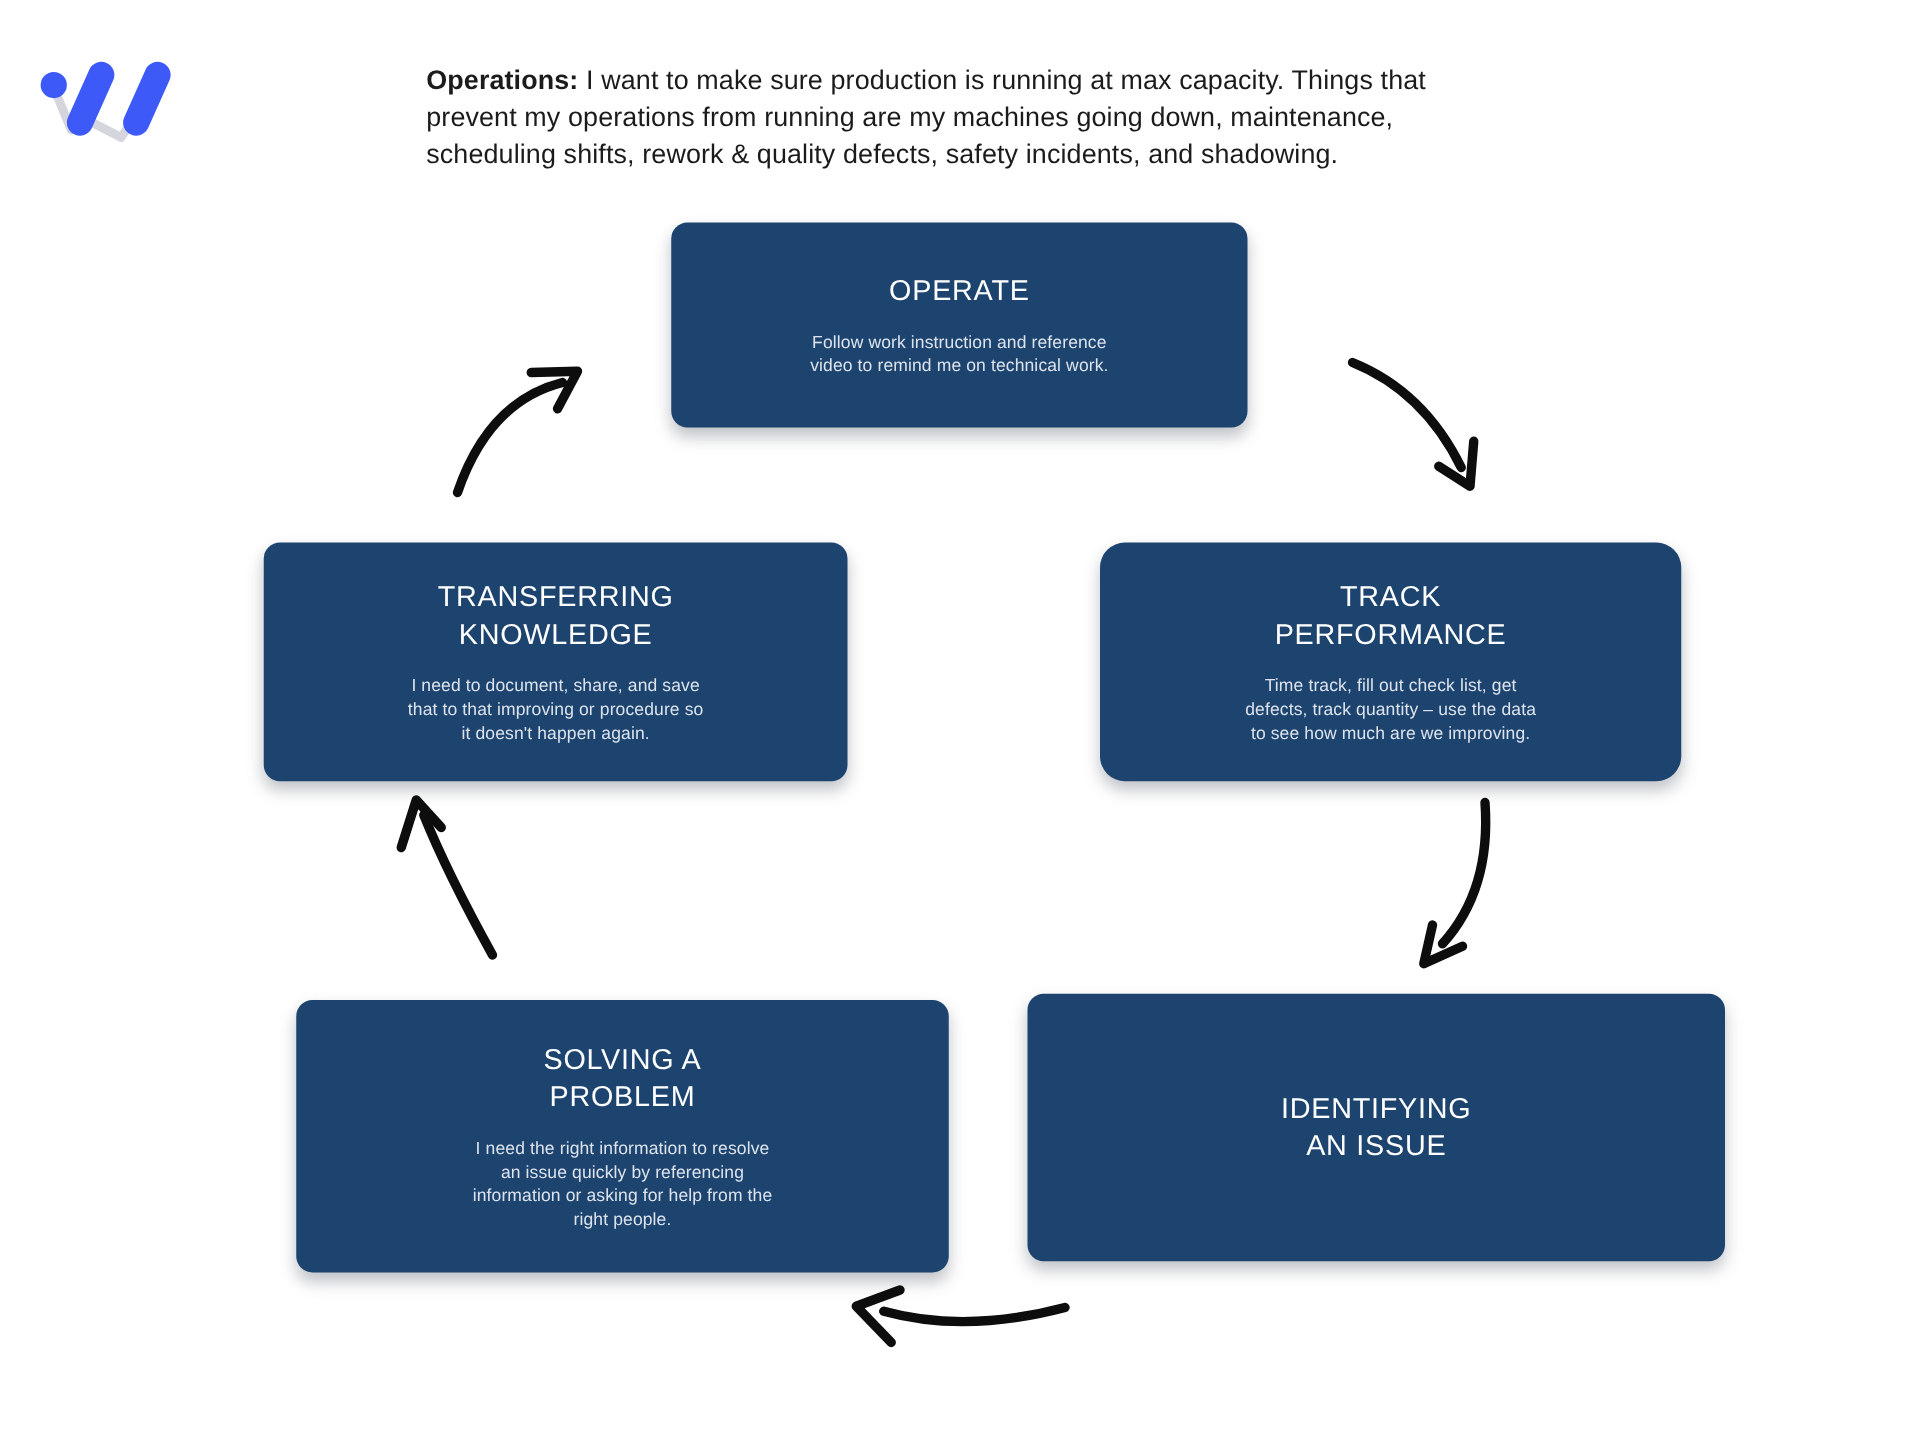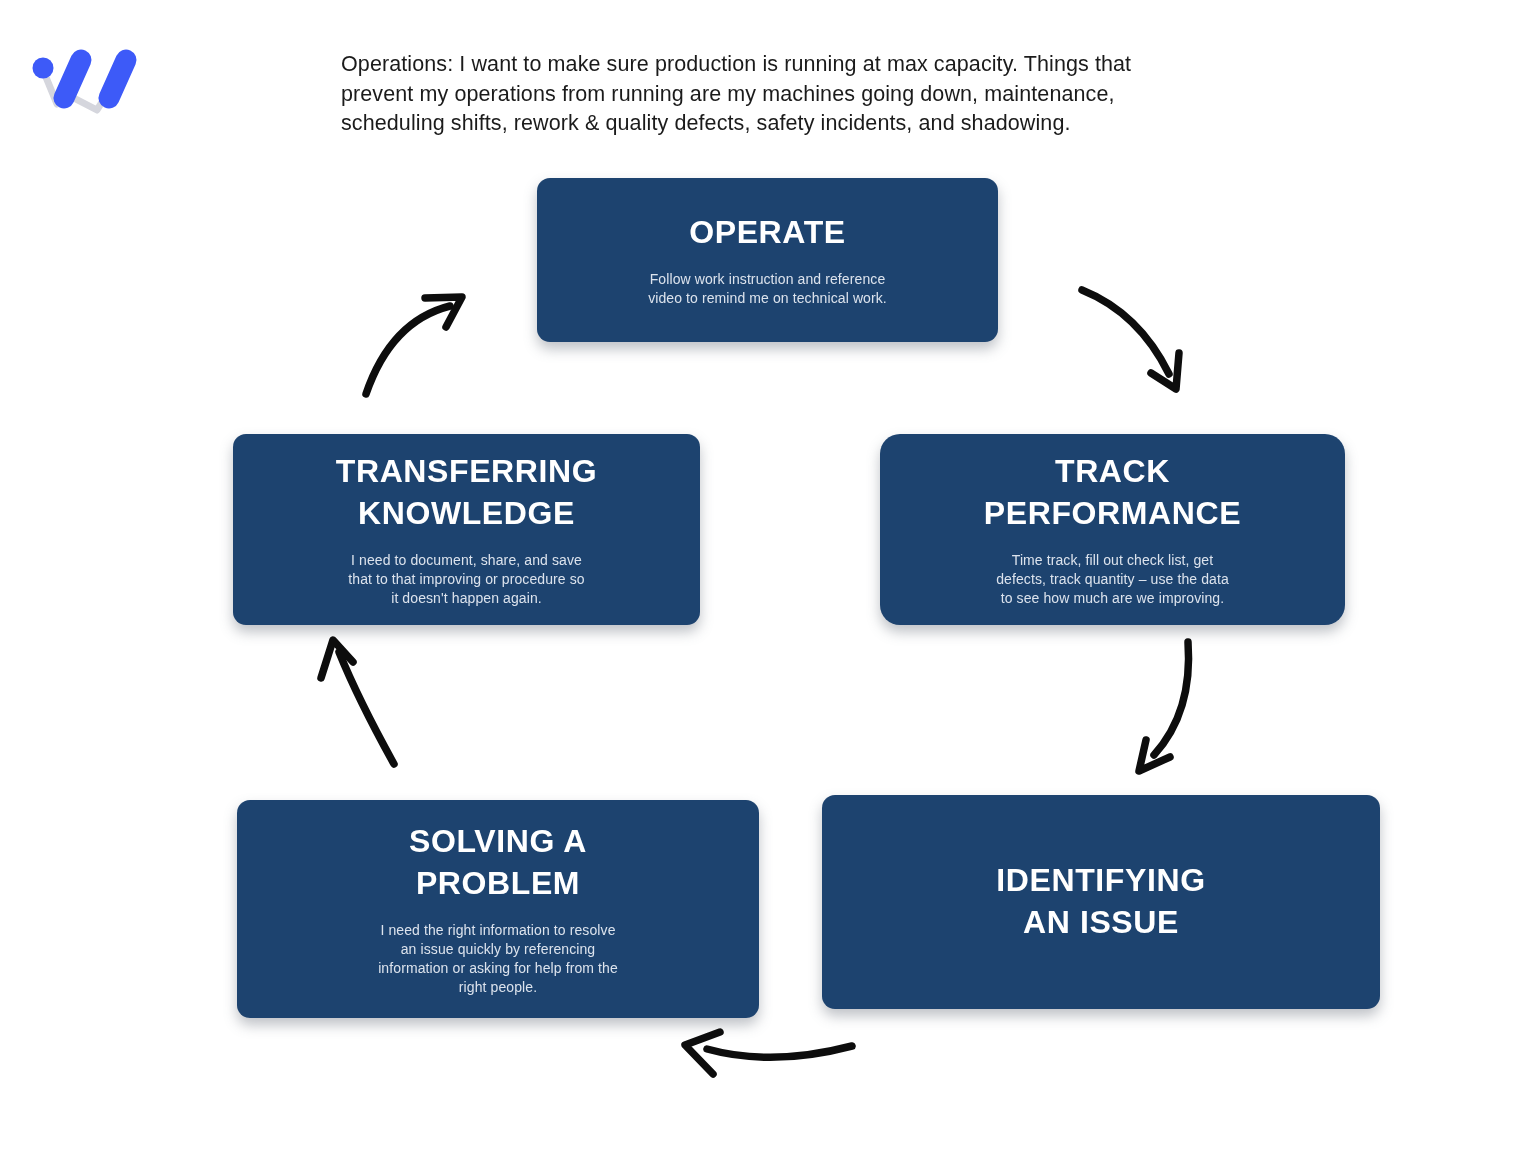--- a/index.html
+++ b/index.html
@@ -26,54 +26,54 @@
     position: absolute;
     left: 341px;
     top: 50px;
     width: 950px;
     font-size: 21.5px;
     line-height: 1.38;
     color: #1b1b1b;
     white-space: pre-line;
     letter-spacing: 0.1px;
   }
-  .header .bold { font-weight: 400; }
+  .header .bold { font-weight: 700; }
 
   .box {
     position: absolute;
     background: #1d436f;
     border-radius: 13px;
     box-shadow: 0 7px 13px rgba(113,119,131,0.45);
     display: flex;
     flex-direction: column;
     align-items: center;
     justify-content: center;
     text-align: center;
     padding: 14px 18px;
   }
   .box-title {
     color: #ffffff;
-    font-weight: 700;
-    font-size: 32px;
+    font-weight: 400;
+    font-size: 23px;
     letter-spacing: 0.6px;
     line-height: 1.3;
     white-space: pre-line;
   }
   .box-body {
     margin-top: 16px;
     color: #dce3ed;
     font-size: 14px;
     line-height: 1.36;
     white-space: pre-line;
     letter-spacing: 0.1px;
   }
 
   .box-operate       { left: 537px; top: 178px; width: 461px; height: 164px; }
   .box-track         { left: 880px; top: 434px; width: 465px; height: 191px; border-radius: 20px; }
-  .box-transferring  { left: 211px; top: 434px; width: 467px; height: 191px; margin-left: 22px; }
+  .box-transferring  { left: 211px; top: 434px; width: 467px; height: 191px; }
   .box-identifying   { left: 822px; top: 795px; width: 558px; height: 214px; }
   .box-solving       { left: 237px; top: 800px; width: 522px; height: 218px; }
 
   .arrows {
     position: absolute;
     left: 0; top: 0;
     width: 1536px;
     height: 1161px;
     pointer-events: none;
   }

